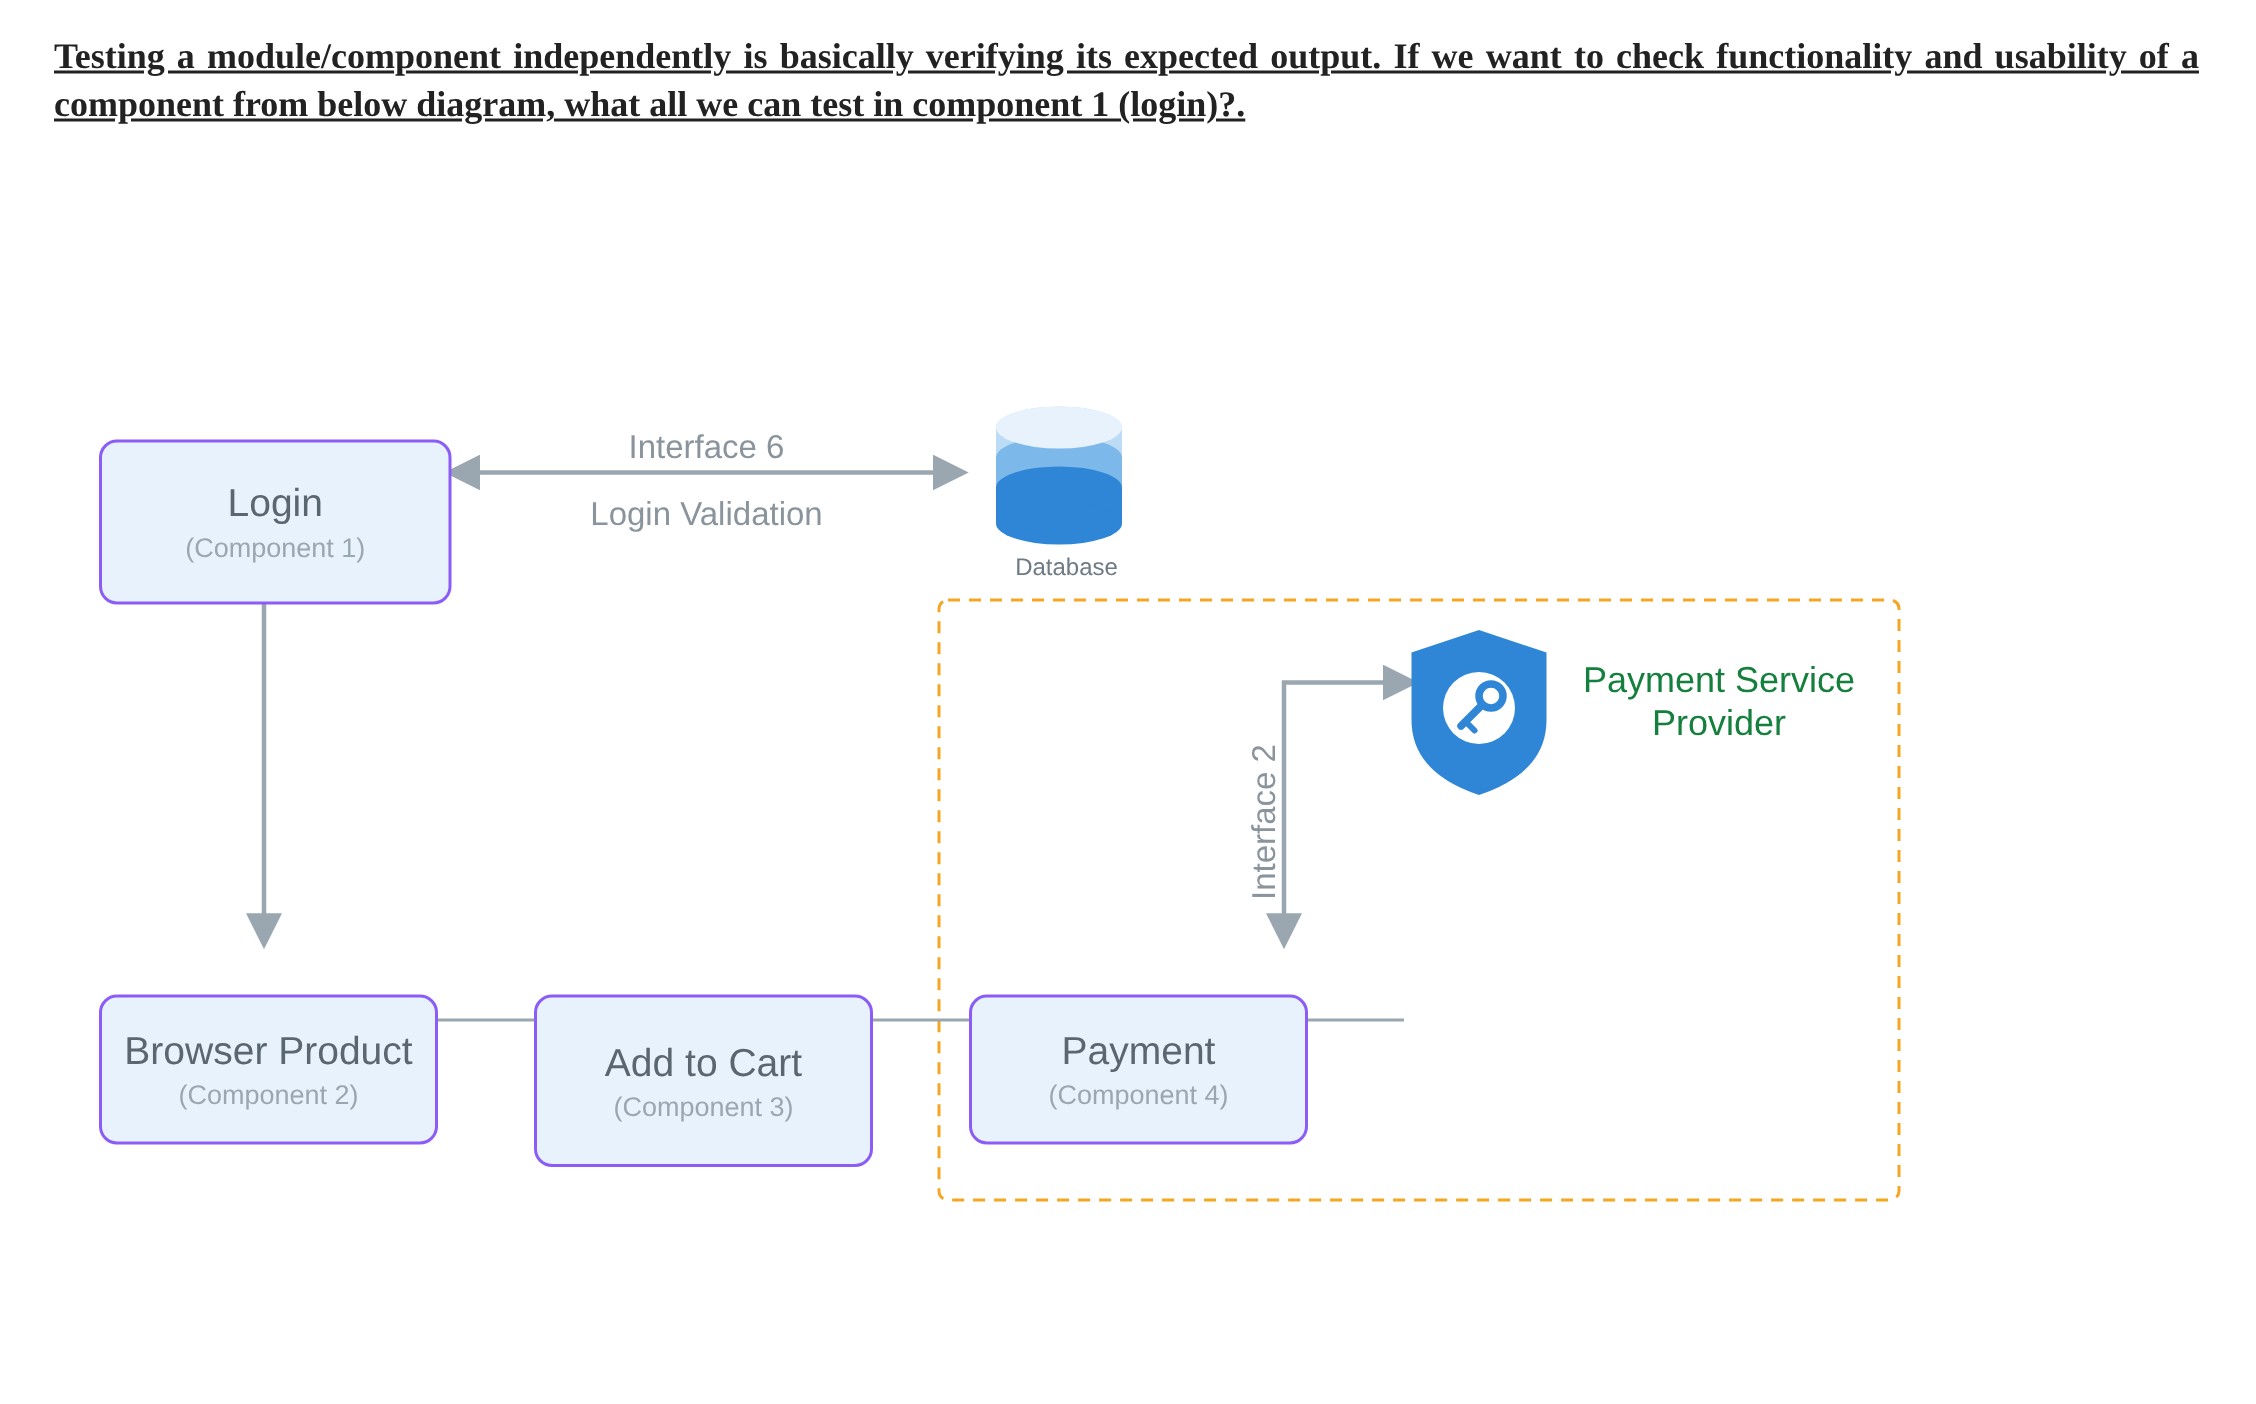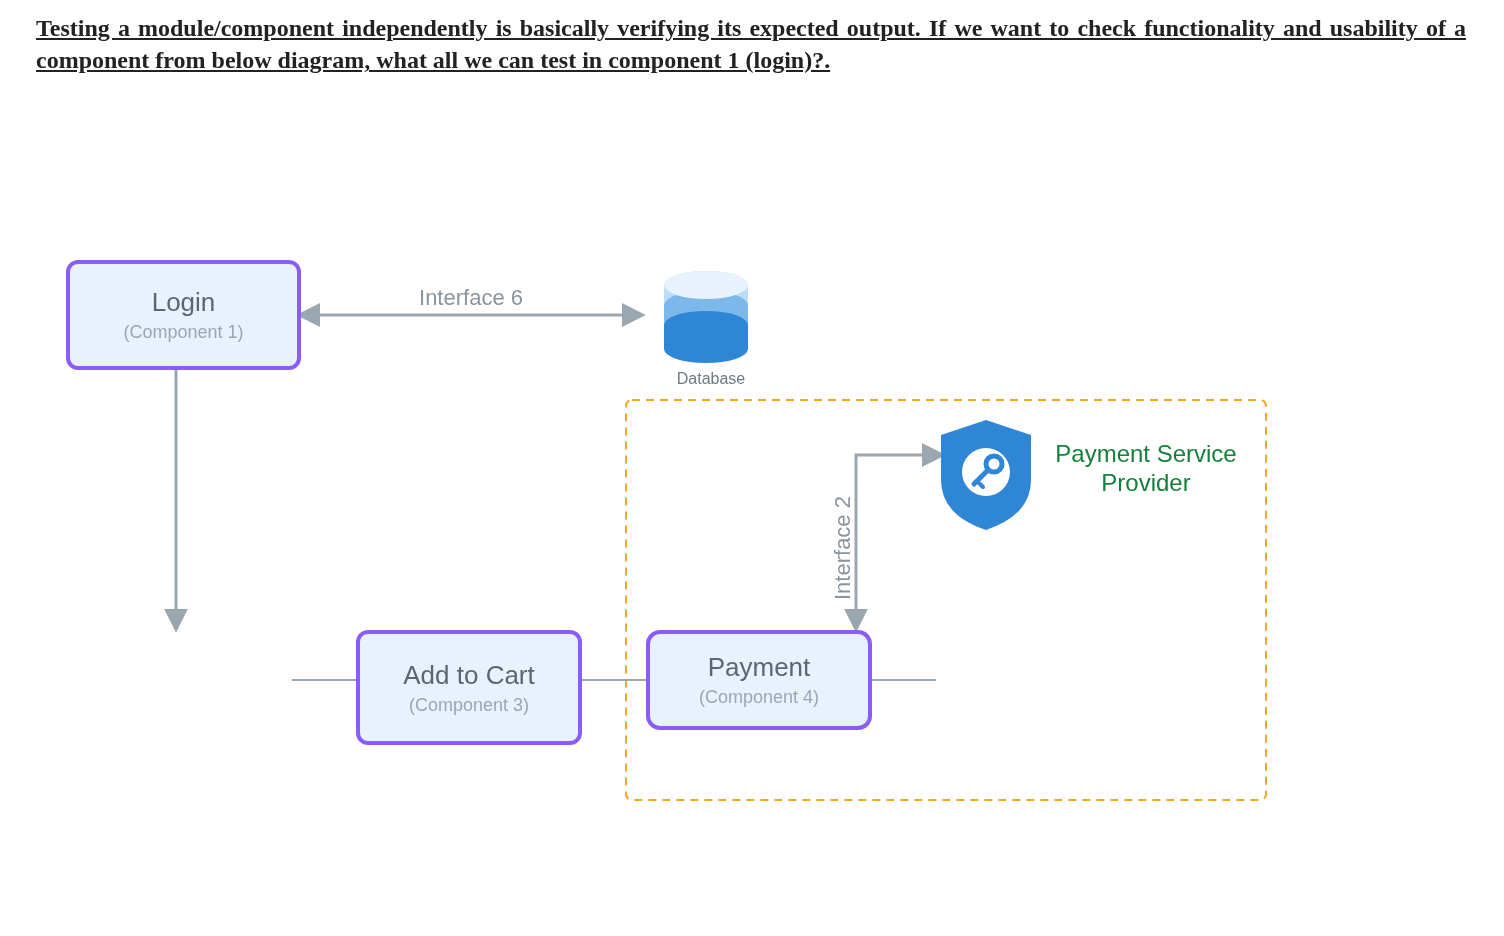--- a/index.html
+++ b/index.html
@@ -8,21 +8,21 @@
     width: 1504px;
     height: 936px;
     background: #ffffff;
     font-family: "Helvetica Neue", Arial, sans-serif;
     color: #222;
   }
   .page {
     position: relative;
     width: 1504px;
     height: 936px;
-    padding: 12px 36px;
+    padding: 22px 36px;
     box-sizing: border-box;
   }
   .question {
     font-family: "Times New Roman", Times, serif;
     font-size: 24px;
     font-weight: bold;
     text-decoration: underline;
     text-align: justify;
     line-height: 1.35;
     margin: 0 0 10px 0;
@@ -31,28 +31,29 @@
   .diagram {
     position: absolute;
     left: 36px;
     top: 230px;
     width: 1280px;
     height: 600px;
   }
   .node {
     position: absolute;
     background: #e8f2fc;
-    border: 4px solid #8b5cf6;
+    border: 2px solid #8b5cf6;
     border-radius: 12px;
     text-align: left;
     display: flex;
     flex-direction: column;
     justify-content: center;
     align-items: center;
     box-sizing: border-box;
+    margin-top: 33px;
   }
   .node .title {
     font-size: 26px;
     color: #5b6770;
   }
   .node .sub {
     font-size: 18px;
     color: #9aa7b0;
     margin-top: 4px;
   }
@@ -142,36 +143,41 @@
         <line x1="941" y1="251" x2="947" y2="257" stroke="#2f86d6" stroke-width="4" stroke-linecap="round"></line>
       </g>
     </svg>
 
     <div class="node" style="left:30px; top:30px; width:235px; height:110px;">
       <div class="title">Login</div>
       <div class="sub">(Component 1)</div>
     </div>
 
     <div class="label" style="left:325px; top:55px; width:220px;">Interface 6</div>
+    <div class="label" style="left:325px; top:100px; width:220px;">Login Validation</div>
 
     <div class="label label-db" style="left:615px; top:140px; width:120px;">Database</div>
 
     <div class="interface2" style="left:794px; top:370px;">Interface 2</div>
 
     <div class="label label-psp" style="left:1005px; top:210px; width:210px;">
       <span>Payment Service</span><br>
       <span>Provider</span>
     </div>
 
+    <div class="node" style="left:30px; top:400px; width:226px; height:100px;">
+      <div class="title">Browser Product</div>
+      <div class="sub">(Component 2)</div>
+    </div>
 
     <div class="node" style="left:320px; top:400px; width:226px; height:115px;">
       <div class="title">Add to Cart</div>
       <div class="sub">(Component 3)</div>
     </div>
 
-    <div class="node" style="left:610px; top:400px; width:226px; height:100px;border-radius:14px;">
+    <div class="node" style="left:610px; top:400px; width:226px; height:100px;">
       <div class="title">Payment</div>
       <div class="sub">(Component 4)</div>
     </div>
 
 
   </div>
 </div>
 
 </body></html>

